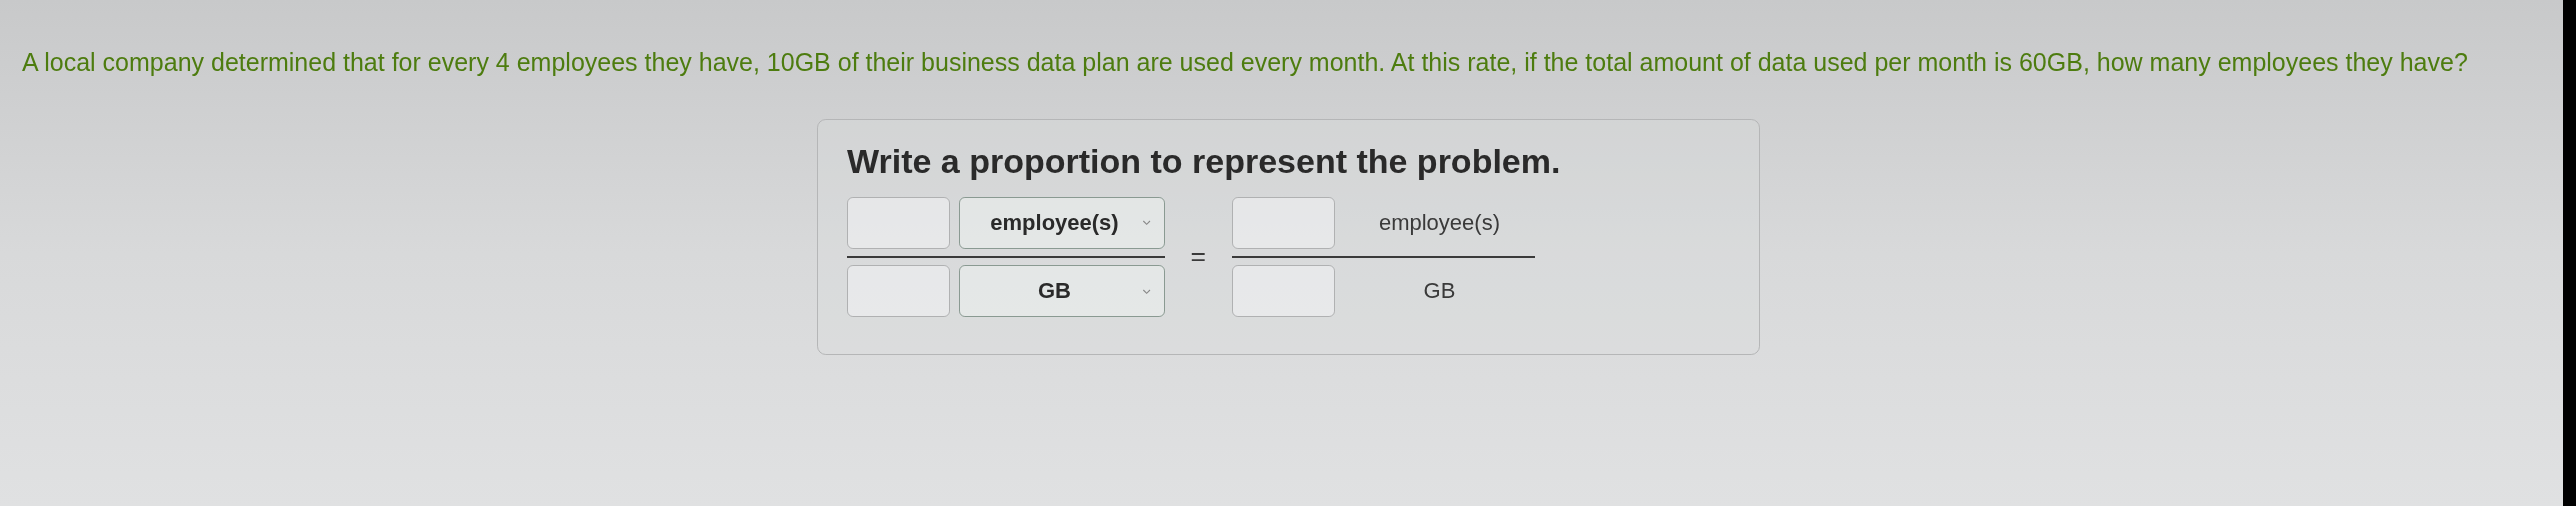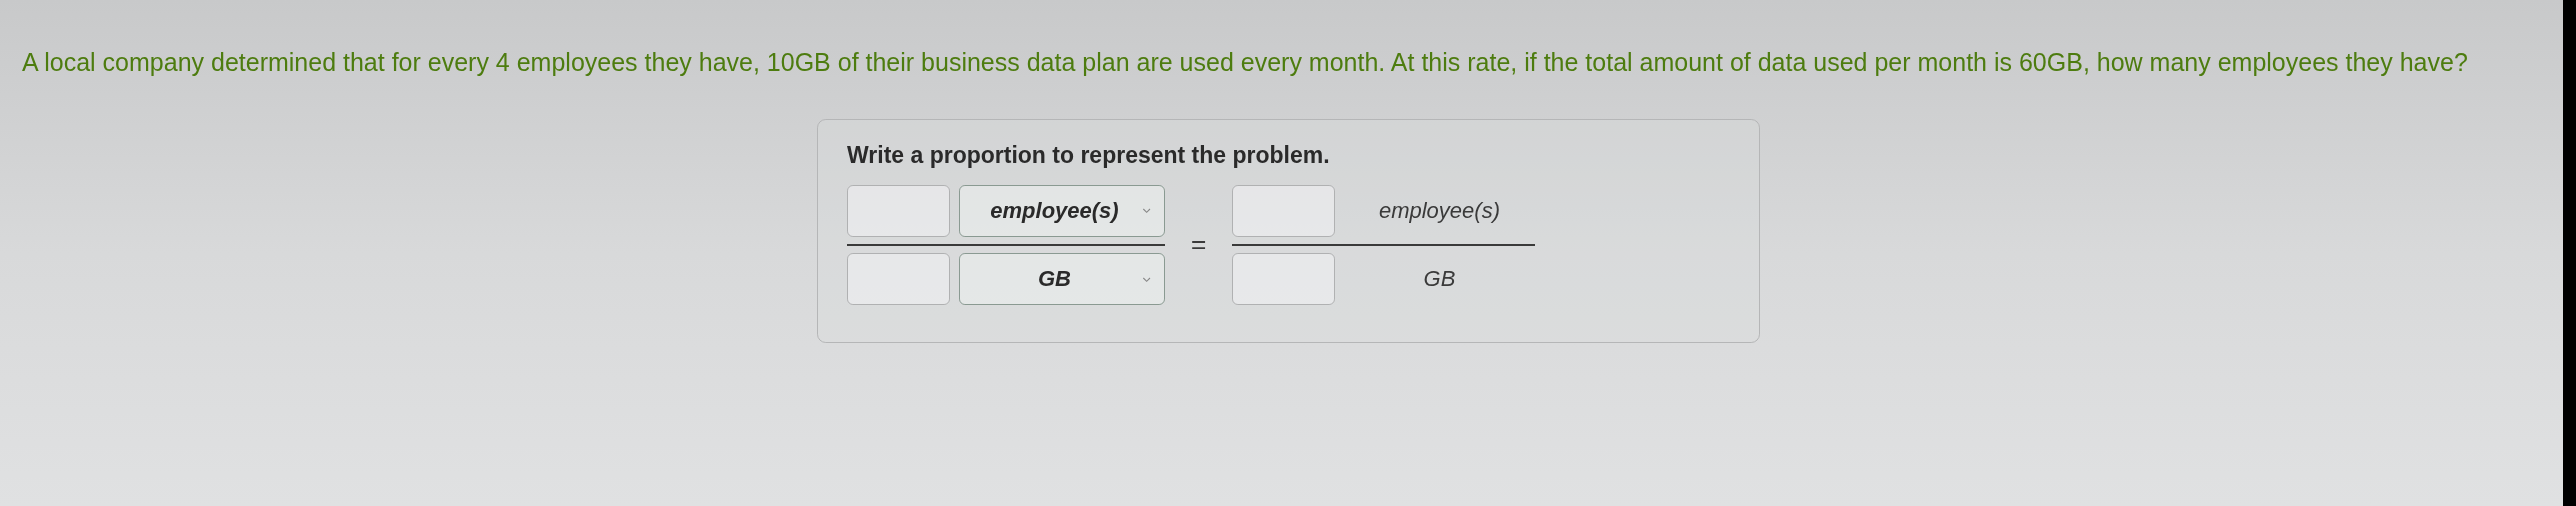--- a/index.html
+++ b/index.html
@@ -26,38 +26,37 @@
     .answer-box {
       border: 1.5px solid #b5b6b7;
       border-radius: 8.8px;
       padding: 22px 29.5px 29.5px 29.5px;
       width: 943px;
       margin: 0 auto;
       background: rgba(220, 221, 222, 0.3);
     }
     .instruction-bold {
       font-weight: 700;
-      font-size: 23px;
+      font-size: 34px;
       color: #2a2a2a;
       margin-bottom: 8.8px;
     }
     .instruction-sub {
       font-size: 23.6px;
       color: #3a3a3a;
       margin-bottom: 22px;
     }
     .italic-var {
       font-style: italic;
     }
     .proportion-row {
       display: flex;
       align-items: center;
       justify-content: flex-start;
       gap: 14.7px;
-      font-style: italic;
     }
     .fraction {
       display: flex;
       flex-direction: column;
       align-items: stretch;
     }
     .frac-part {
       display: flex;
       align-items: center;
       gap: 8.8px;

